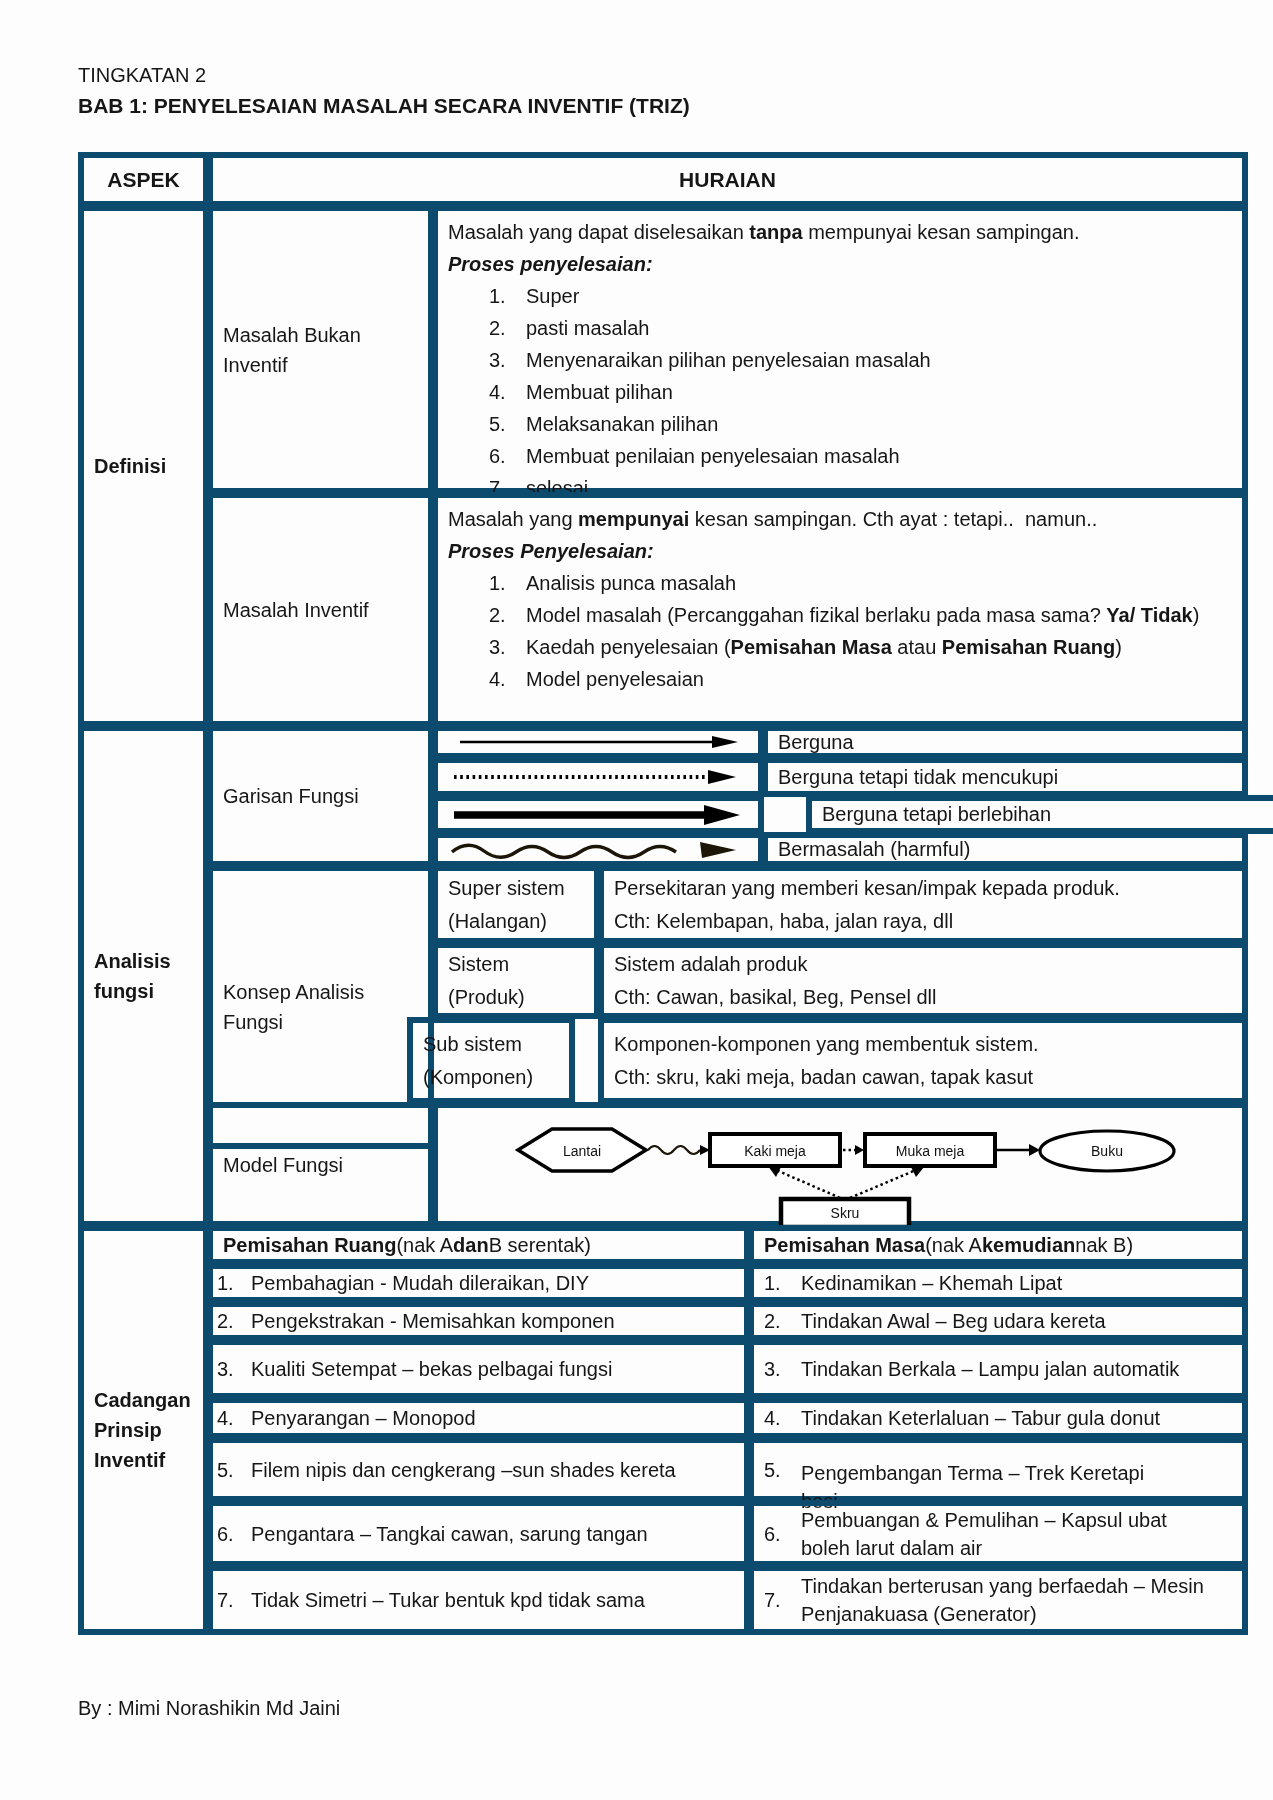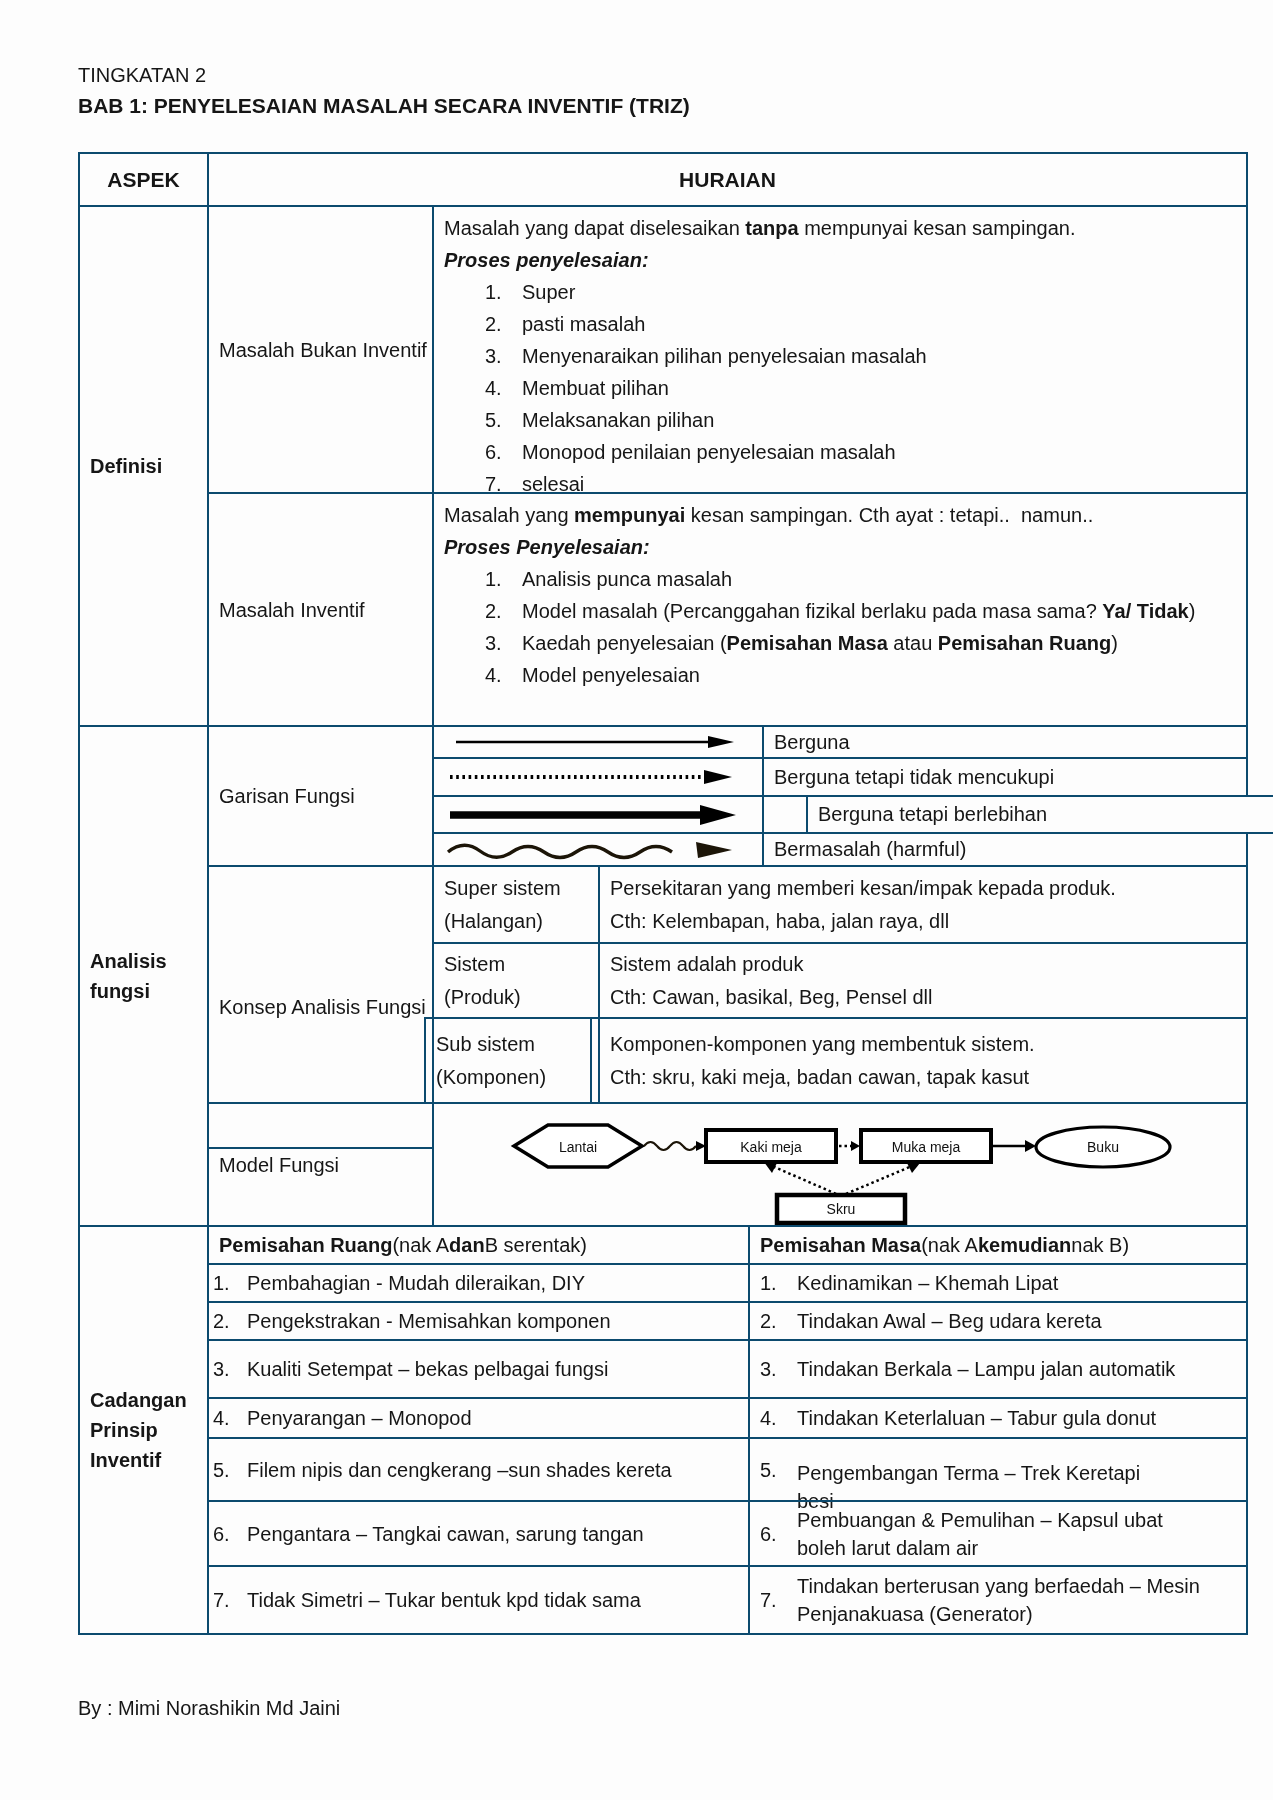--- a/index.html
+++ b/index.html
@@ -2,21 +2,21 @@
 <html><head>
 <meta charset="utf-8">
 <style>
   html,body{margin:0;padding:0;background:#e8e8e8;}
   .sheet{
     position:relative;width:1273px;height:1800px;background:#fdfdfd;
     font-family:"Liberation Sans","DejaVu Sans",sans-serif;color:#161616;
     overflow:hidden;
   }
   .abs{position:absolute;}
-  .cell{position:absolute;border:2px solid #0c4a6e;box-sizing:border-box;}
+  .cell{position:absolute;border:6px solid #0c4a6e;box-sizing:border-box;}
   .vc{display:flex;align-items:center;}
   .cc{display:flex;align-items:center;justify-content:center;}
   .bold{font-weight:bold;}
   .t20{font-size:20px;}
   .t21{font-size:21px;}
   .label-cell{padding-left:10px;font-size:20px;line-height:30px;}
   .content{font-size:20px;line-height:32px;padding:5px 12px 0 10px;}
   .li{display:flex;margin-left:41px;}
   .li .ln{width:37px;flex:none;}
   .krow{padding-left:10px;font-size:20px;line-height:33px;}
@@ -63,21 +63,21 @@
     <div class="li">
         <span class="ln">4.</span>
         <span>Membuat pilihan</span>
       </div>
     <div class="li">
         <span class="ln">5.</span>
         <span>Melaksanakan pilihan</span>
       </div>
     <div class="li">
         <span class="ln">6.</span>
-        <span>Monopod penilaian penyelesaian masalah</span>
+        <span>Membuat penilaian penyelesaian masalah</span>
       </div>
     <div class="li">
         <span class="ln">7.</span>
         <span>selesai</span>
       </div>
   </div>
 
   <div class="cell vc label-cell" style="left:207px;top:492px;width:227px;height:235px;">Masalah Inventif</div>
   <div class="cell content" style="left:432px;top:492px;width:816px;height:235px;">
     <div>Masalah yang <b>mempunyai</b> kesan sampingan. Cth ayat : tetapi..&nbsp; namun..</div>
@@ -155,21 +155,21 @@
         <div>(Produk)</div>
       </div>
   </div>
   <div class="cell vc krow" style="left:598px;top:942px;width:650px;height:77px;">
     <div>
         <div>Sistem adalah produk</div>
         <div>Cth: Cawan, basikal, Beg, Pensel dll</div>
       </div>
   </div>
 
-  <div class="cell vc krow" style="left:424px;top:1017px;width:168px;height:87px;">
+  <div class="cell vc krow" style="left:407px;top:1017px;width:168px;height:87px;">
     <div>
         <div>Sub sistem</div>
         <div>(Komponen)</div>
       </div>
   </div>
   <div class="cell vc krow" style="left:598px;top:1017px;width:650px;height:87px;">
     <div>
         <div>Komponen-komponen yang membentuk sistem.</div>
         <div>Cth: skru, kaki meja, badan cawan, tapak kasut</div>
       </div>

